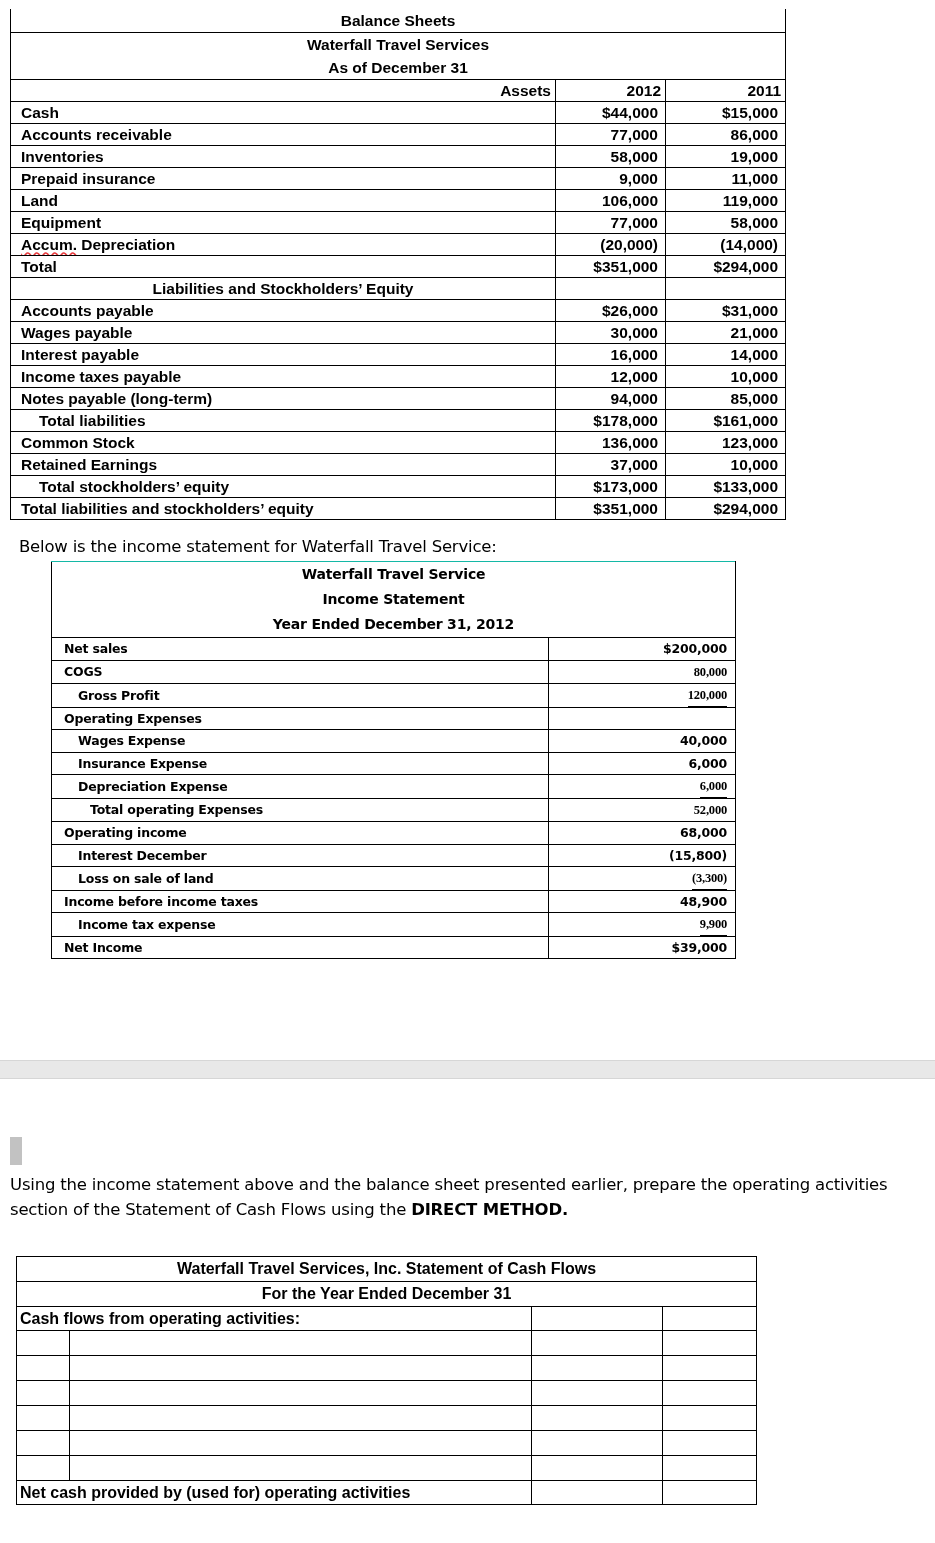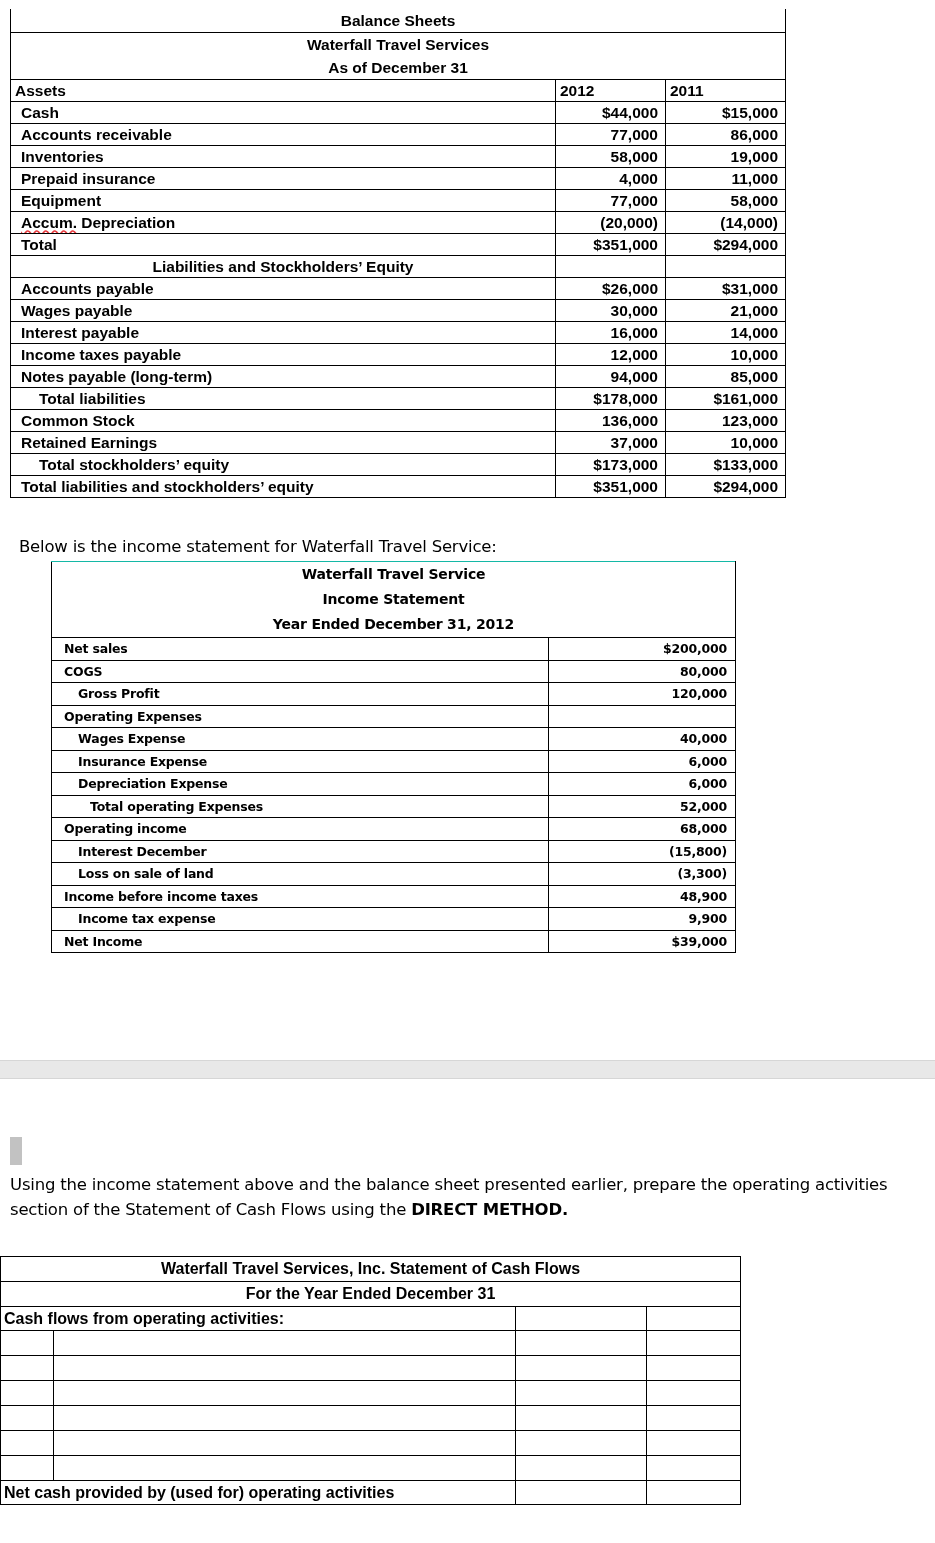--- a/index.html
+++ b/index.html
@@ -45,21 +45,21 @@
   }
   #balance-sheet .bs-title td {
     text-align: center;
     height: 23px;
     line-height: 23px;
     border-bottom: none;
     border-top: none;
   }
   #balance-sheet .bs-title-first td { border-top: 1px solid #000; }
   #balance-sheet .bs-title-last td { border-bottom: 1px solid #000; margin-top: 44px; }
-  #balance-sheet .bs-head td { text-align: left; margin-top: 26px; }
+  #balance-sheet .bs-head td { text-align: right; margin-top: 26px; }
   #balance-sheet .num { text-align: right; padding-right: 7px; }
   #balance-sheet .lbl { padding-left: 10px; }
   #balance-sheet .lbl.i1 { padding-left: 28px; }
   #balance-sheet .ctr { text-align: center; }
   .spell {
     text-decoration: underline wavy #e8393c;
     text-decoration-skip-ink: none;
     -webkit-text-decoration: underline wavy #e8393c;
   }
 
@@ -99,21 +99,22 @@
     border-top: none;
   }
   #income-statement .is-title-first td { border-top: 1px solid #14b8a6; }
   #income-statement .is-title-last td { border-bottom: 1px solid #000; }
   #income-statement .num { text-align: right; padding-right: 8px; }
   #income-statement .lbl { padding-left: 12px; }
   #income-statement .lbl.i1 { padding-left: 26px; }
   #income-statement .lbl.i2 { padding-left: 38px; }
   #income-statement .u span {
     border-bottom: 1.5px solid #000;
-    padding-bottom: 12px;
+    padding-bottom: 4px;
+    font-family: Liberation Serif, serif;
   }
 
   
   #page-band {
     position: absolute;
     left: 0;
     top: 1060px;
     width: 935px;
     height: 19px;
     background: #e8e8e8;
@@ -140,21 +141,21 @@
     font-size: 16.5px;
     line-height: 25px;
     font-weight: normal;
     letter-spacing: -0.2px;
   }
   #prompt-text b { font-weight: bold; }
 
   
   #cashflow-table {
     position: absolute;
-    left: 0;
+    left: 16px;
     top: 1256px;
     width: 740px;
     padding-left: 28px;
   }
   #cashflow-table td {
     font-family: "Liberation Sans", sans-serif;
     font-weight: bold;
     font-size: 16px;
     height: 23px;
     line-height: 23px;
@@ -203,22 +204,27 @@
       <td class="num">77,000</td>
       <td class="num">86,000</td>
     </tr>
     <tr>
       <td class="lbl">Inventories</td>
       <td class="num">58,000</td>
       <td class="num">19,000</td>
     </tr>
     <tr>
       <td class="lbl">Prepaid insurance</td>
-      <td class="num">4,000</td>
+      <td class="num">9,000</td>
       <td class="num">11,000</td>
+    </tr>
+    <tr>
+      <td class="lbl">Land</td>
+      <td class="num">106,000</td>
+      <td class="num">119,000</td>
     </tr>
     <tr>
       <td class="lbl">Equipment</td>
       <td class="num">77,000</td>
       <td class="num">58,000</td>
     </tr>
     <tr>
       <td class="lbl"><span class="spell">Accum.</span><span> Depreciation</span></td>
       <td class="num">(20,000)</td>
       <td class="num">(14,000)</td>

